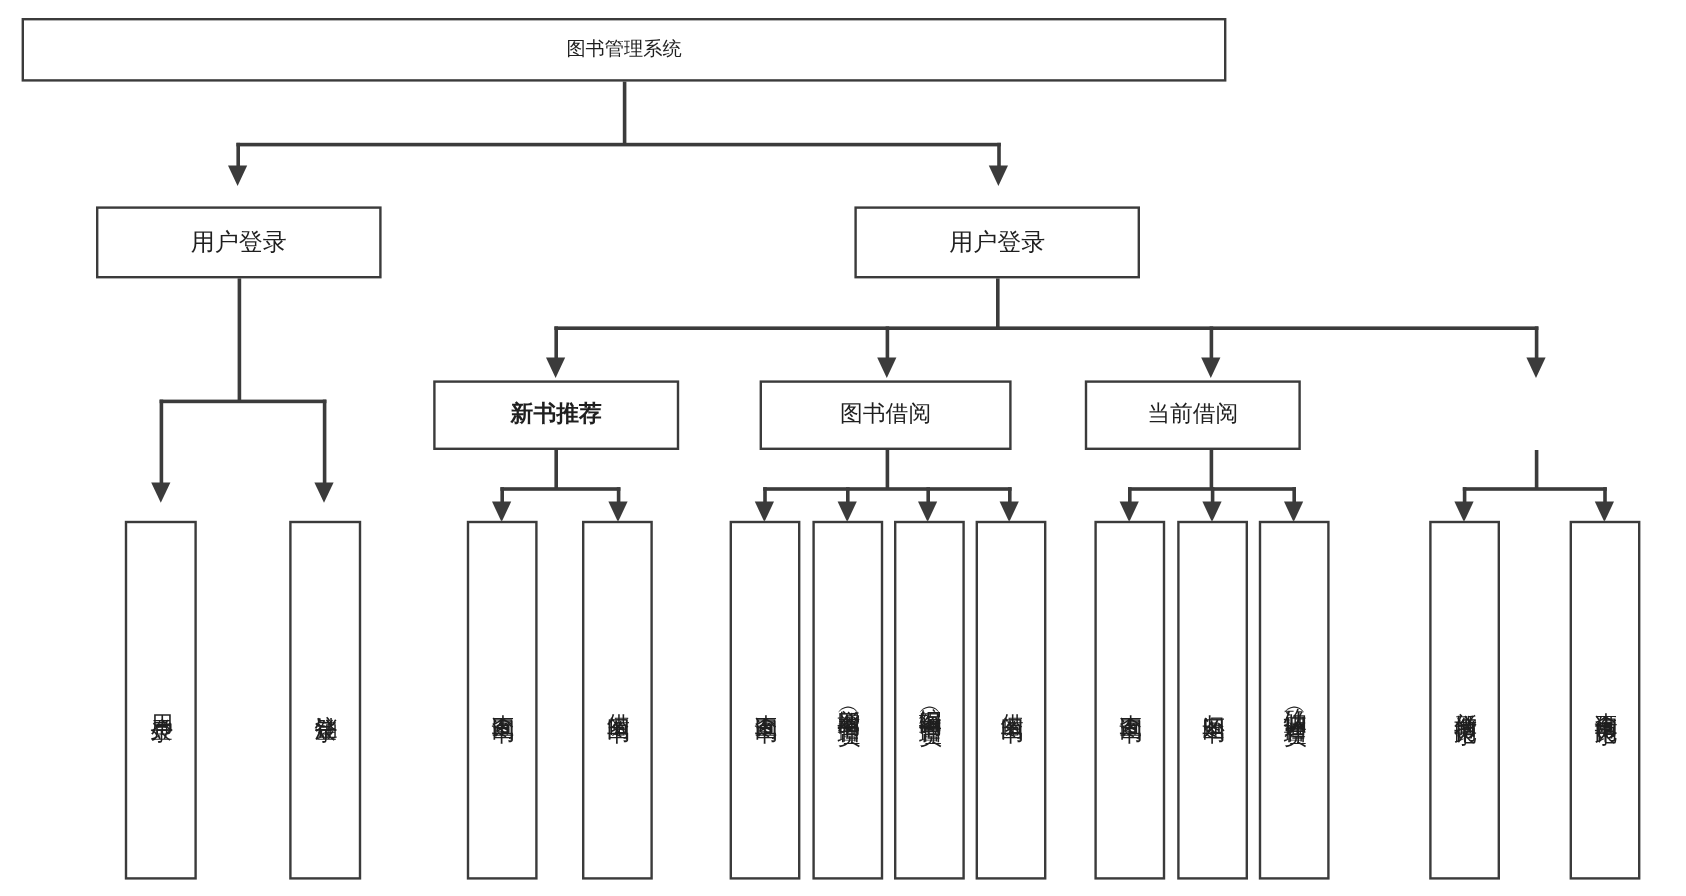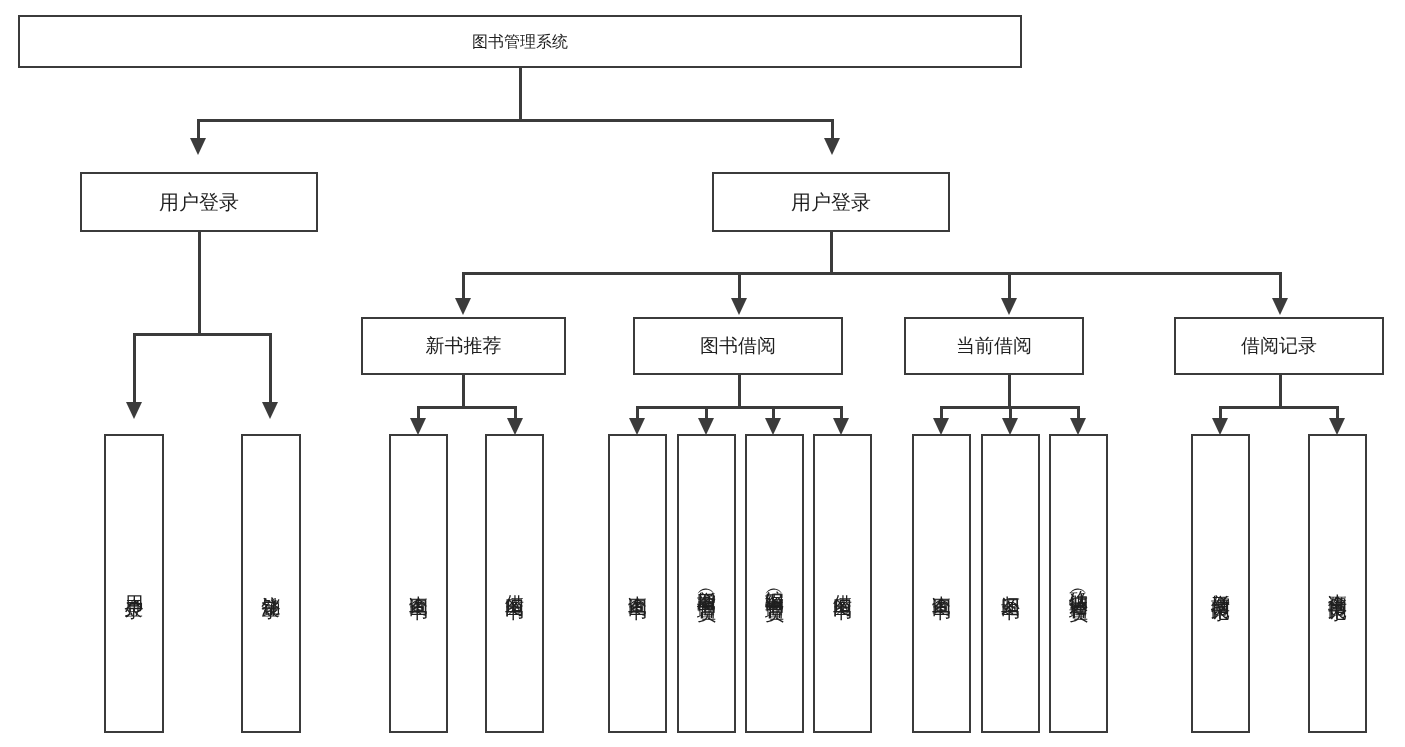--- a/index.html
+++ b/index.html
@@ -116,31 +116,28 @@
   <div class="edge-h" style="left:462px; top:272px; width:820px; height:3px;"></div>
   <div class="edge-v" style="left:462px; top:272px; width:3px; height:30px;"></div>
   <div class="arrow" style="left:455px; top:298px;"></div>
   <div class="edge-v" style="left:738px; top:272px; width:3px; height:30px;"></div>
   <div class="arrow" style="left:731px; top:298px;"></div>
   <div class="edge-v" style="left:1008px; top:272px; width:3px; height:30px;"></div>
   <div class="arrow" style="left:1001px; top:298px;"></div>
   <div class="edge-v" style="left:1279px; top:272px; width:3px; height:30px;"></div>
   <div class="arrow" style="left:1272px; top:298px;"></div>
 
-  <div class="node level2" style="left:361px; top:317px; width:205px; height:58px;">
+  <div class="node level2" style="left:361px; top:317px; width:205px; height:58px;font-weight:bold;">
     <span>新书推荐</span>
   </div>
   <div class="node level2" style="left:633px; top:317px; width:210px; height:58px;">
     <span>图书借阅</span>
   </div>
   <div class="node level2" style="left:904px; top:317px; width:180px; height:58px;">
     <span>当前借阅</span>
-  </div>
-  <div class="node level2" style="left:1174px; top:317px; width:210px; height:58px;">
-    <span>借阅记录</span>
   </div>
 
   <div class="edge-v" style="left:462px; top:375px; width:3px; height:33px;"></div>
   <div class="edge-h" style="left:417px; top:406px; width:100px; height:3px;"></div>
   <div class="edge-v" style="left:417px; top:406px; width:3px; height:16px;"></div>
   <div class="arrow" style="left:410px; top:418px;"></div>
   <div class="edge-v" style="left:514px; top:406px; width:3px; height:16px;"></div>
   <div class="arrow" style="left:507px; top:418px;"></div>
 
   <div class="edge-v" style="left:738px; top:375px; width:3px; height:33px;"></div>

